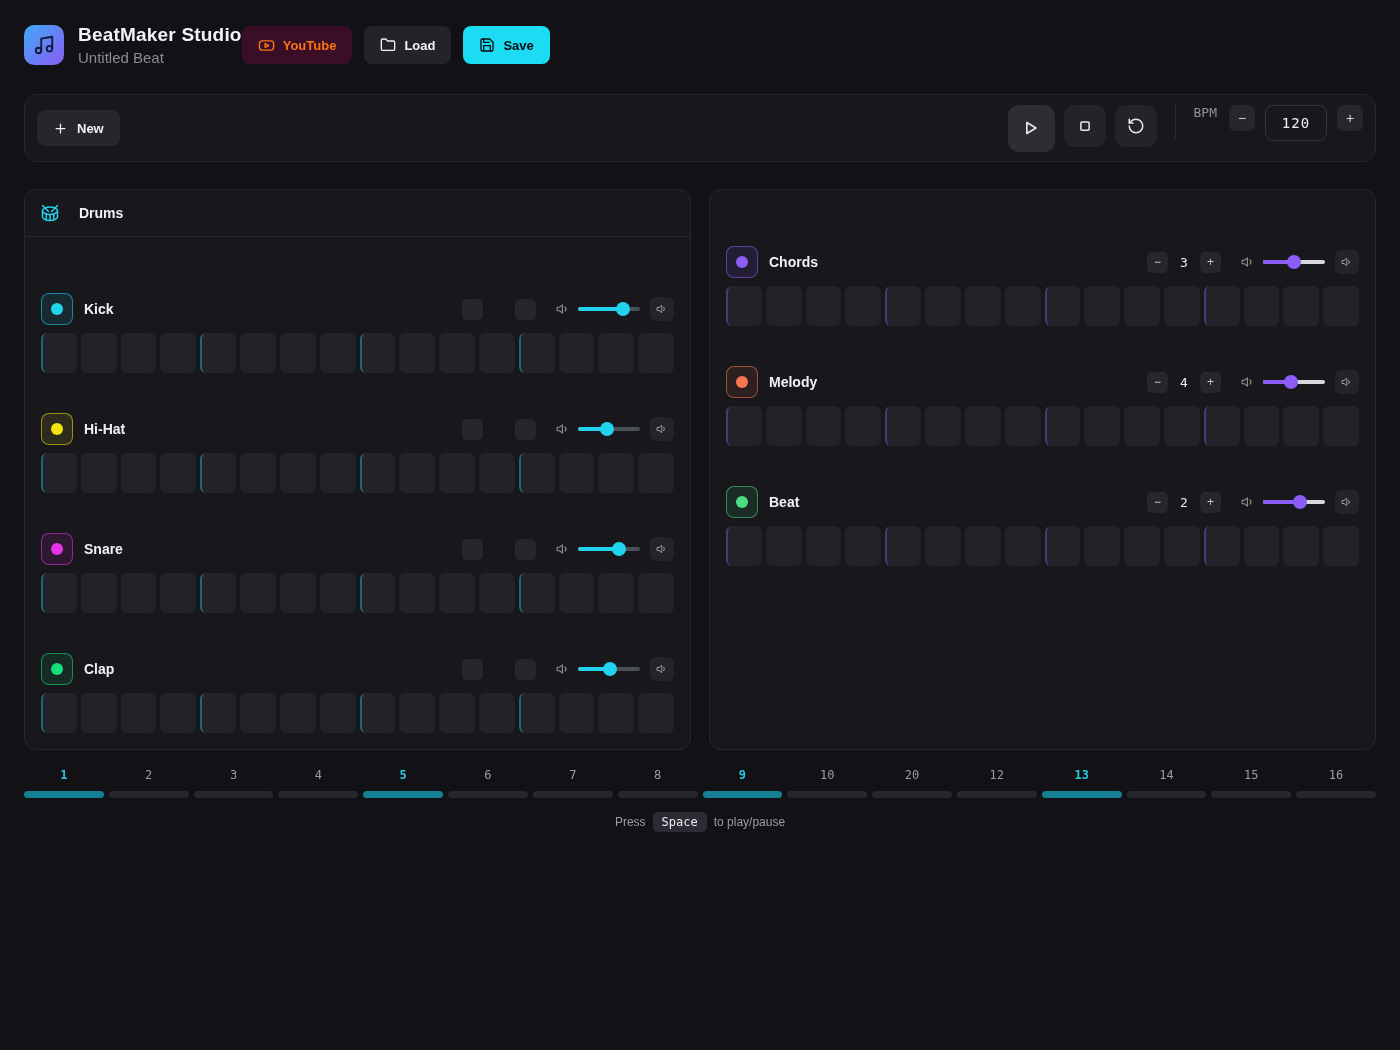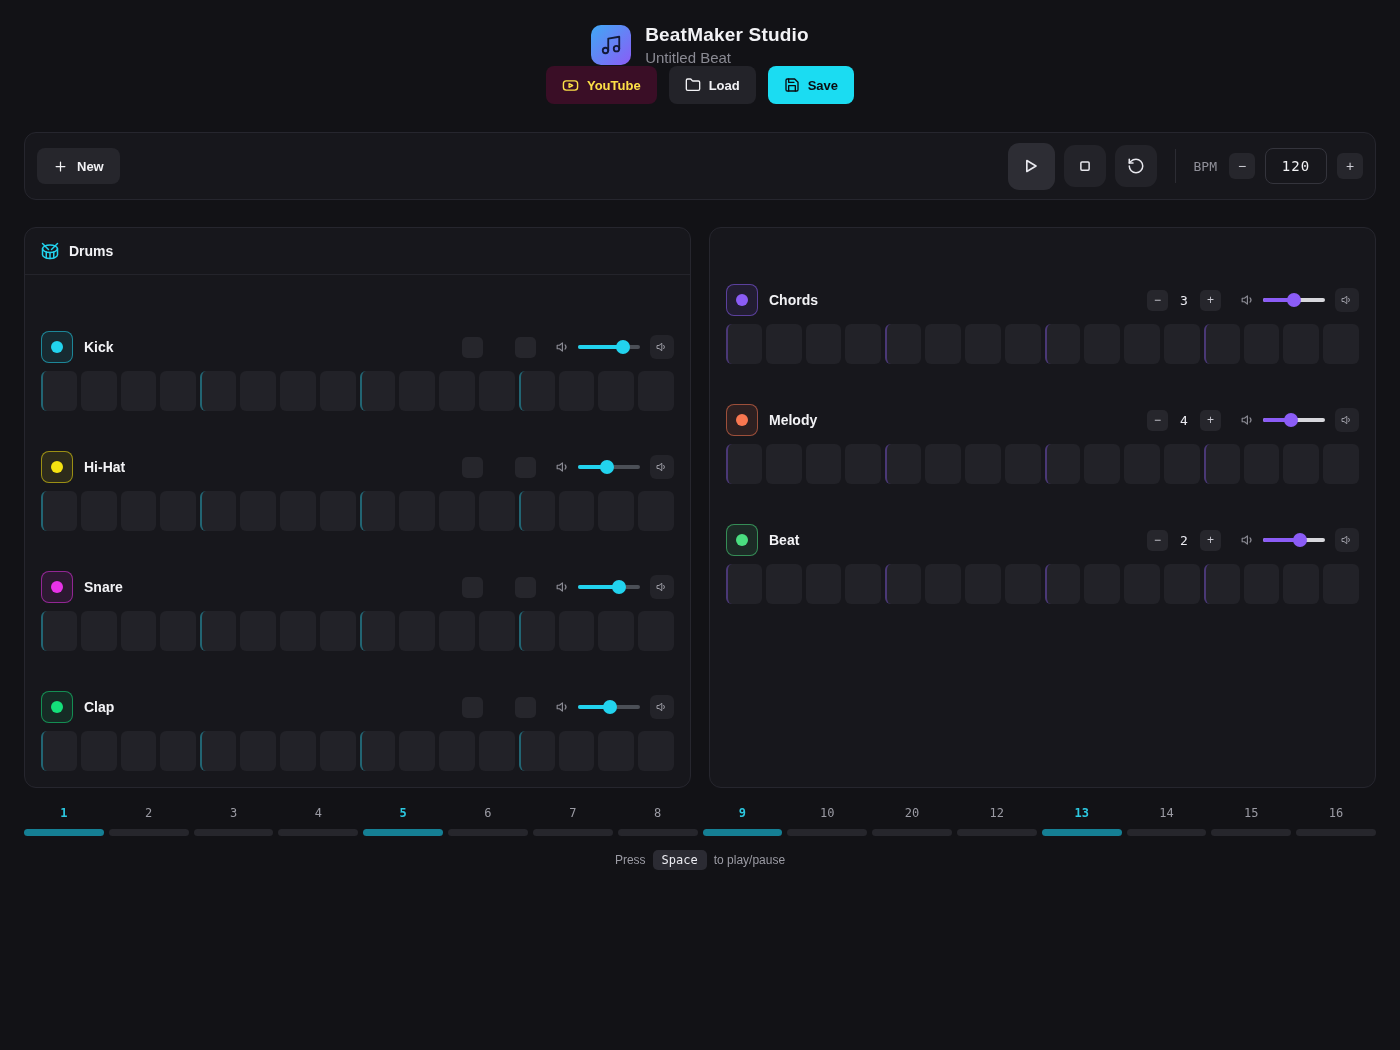--- a/index.html
+++ b/index.html
@@ -2,54 +2,54 @@
 <html><head>
 <meta charset="utf-8">
 <style>
   * { margin:0; padding:0; box-sizing:border-box; }
   html,body { width:1400px; height:1050px; background:#121216; overflow:hidden;
     font-family:"Liberation Sans", sans-serif; color:#f2f2f5; }
   svg { display:block; }
   button { font-family:inherit; cursor:pointer; border:none; background:none; color:inherit; }
 
   
-  .header { display:flex; align-items:center; justify-content:space-between; padding:24px 24px 28px;flex-direction:column; }
+  .header { display:flex; align-items:center; justify-content:flex-start; padding:24px 24px 28px; }
   .brand { display:flex; align-items:center; gap:14px; }
   .logo { width:40px; height:40px; border-radius:10px; background:linear-gradient(135deg,#3fa9f5,#8b5cf6);
           display:flex; align-items:center; justify-content:center; }
   .app-title { font-size:19px; font-weight:bold; letter-spacing:.2px; }
   .app-sub { font-size:15px; color:#8a8a93; margin-top:3px; }
   .header-actions { display:flex; gap:12px; }
   .hbtn { height:38px; padding:0 16px; border-radius:8px; display:flex; align-items:center; gap:8px;
           font-size:13px; font-weight:bold; }
-  .hbtn.youtube { background:#3a0e26; color:#fde047; }
+  .hbtn.youtube { background:#3a0e26; color:#f97316; }
   .hbtn.load { background:#232329; color:#f2f2f5; }
   .hbtn.save { background:#1bdcf2; color:#0b0b10; }
 
   
   .toolbar { margin:0 24px; height:68px; background:#17171c; border:1px solid #26262e; border-radius:12px;
              display:flex; align-items:center; justify-content:space-between; padding:0 12px; }
   .new-btn { height:36px; padding:0 16px; border-radius:8px; background:#26262c; color:#f2f2f5;
              display:flex; align-items:center; gap:9px; font-size:13px; font-weight:bold; }
-  .transport { display:flex; align-items:center;padding-left:22px; }
+  .transport { display:flex; align-items:flex-start;padding-left:22px; }
   .tbtn { width:42px; height:42px; border-radius:11px; background:#232329; color:#e8e8ee;
           display:flex; align-items:center; justify-content:center; margin-left:9px; }
   .tbtn.play { width:47px; height:47px; background:#2d2d34; margin-left:0; }
   .tdivider { width:1px; height:34px; background:#2c2c33; margin:0 18px; }
   .bpm-label { font-family:"DejaVu Sans Mono", monospace; font-size:13px; color:#8f8f98; margin-right:12px; }
   .step-btn { width:26px; height:26px; border-radius:6px; background:#26262c; color:#cfcfd6; font-size:14px;
               display:flex; align-items:center; justify-content:center; }
   .bpm-box { width:62px; height:36px; border:1px solid #34343c; border-radius:8px; margin:0 10px;
              display:flex; align-items:center; justify-content:center;
              font-family:"DejaVu Sans Mono", monospace; font-size:14px; letter-spacing:1px; }
 
   
   .panels { display:grid; grid-template-columns:1fr 1fr; gap:18px; margin:27px 24px 0; }
   .panel { background:#17171c; border:1px solid #26262e; border-radius:12px; }
-  .panel-header { display:flex; align-items:center; gap:10px; padding:14px 16px; border-bottom:1px solid #24242b; }
+  .panel-header { display:flex; align-items:center; gap:20px; padding:14px 16px; border-bottom:1px solid #24242b; }
   .panel-title { font-size:14px; font-weight:bold; }
   .panel-body { padding:16px; }
   .track { margin-bottom:12px;margin-top:40px; }
   .track:last-child { margin-bottom:0; }
   .track-head { height:32px; display:flex; align-items:center; }
   .inst-btn { width:32px; height:32px; border-radius:8px; display:flex; align-items:center; justify-content:center; }
   .inst-dot { width:12px; height:12px; border-radius:50%; }
   .track-name { font-size:14px; font-weight:bold; margin-left:11px; }
   .track-controls { margin-left:auto; display:flex; align-items:center; }
   .octave { display:flex; align-items:center; gap:9px; margin-right:20px; }

